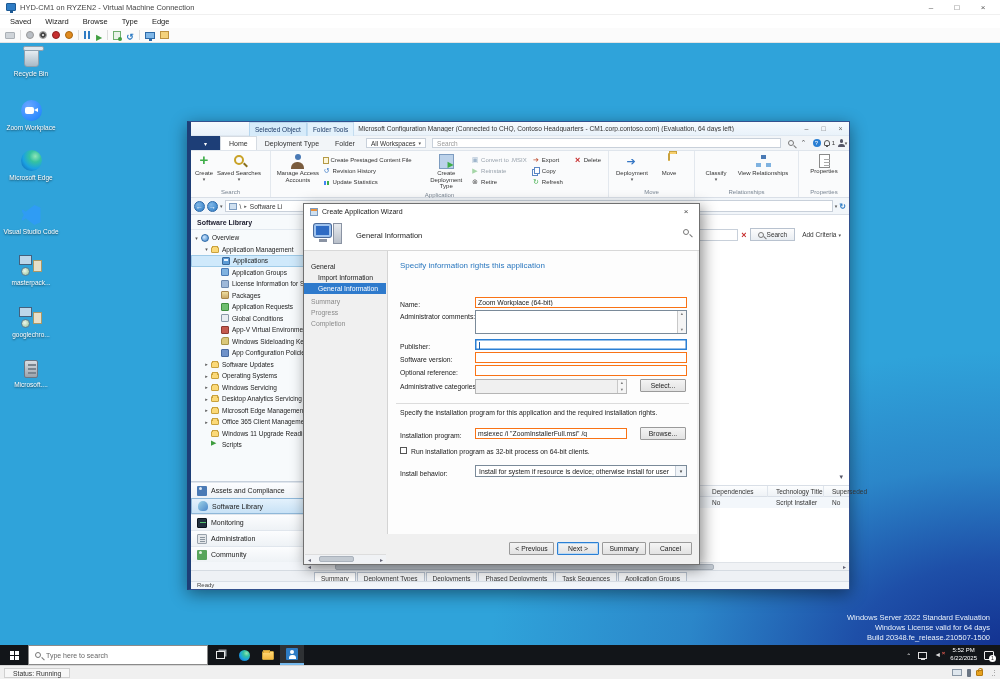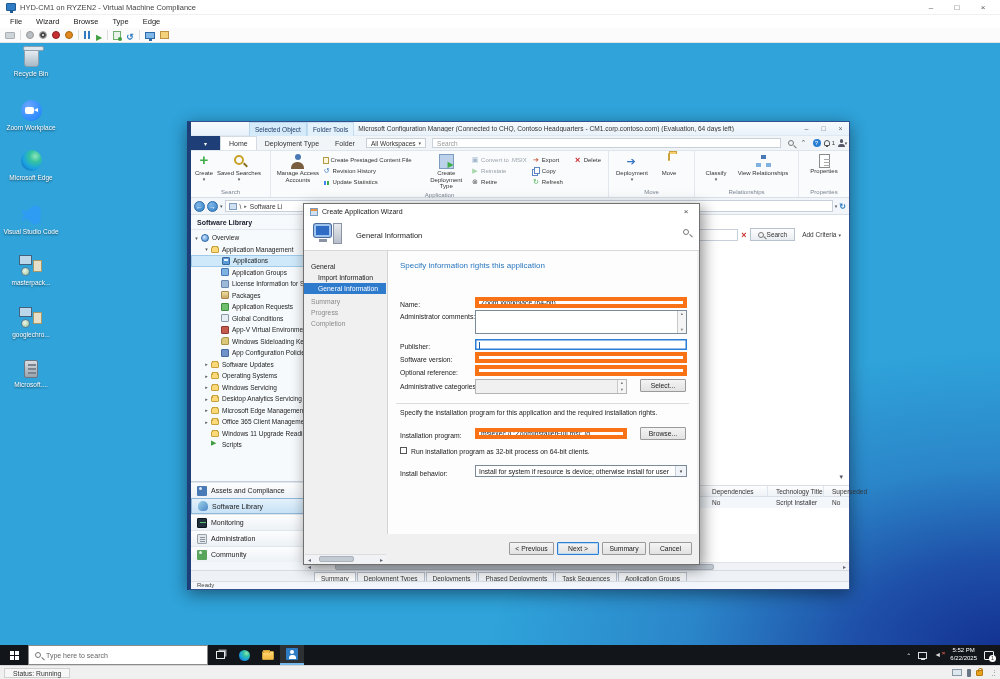--- a/index.html
+++ b/index.html
@@ -205,21 +205,21 @@
   .w-steps{position:absolute;left:0;top:47px;bottom:12px;width:82px;padding-top:10px;}
   .wstep{height:11px;line-height:11px;font-size:6.8px;color:#222;padding-left:7px;white-space:nowrap;}
   .wstep.ind{padding-left:14px;}
   .wstep.active{background:#2e7acc;color:#fff;}
   .wstep.future{color:#8a8a8a;}
   .wstep.gap{margin-top:2px;}
   .w-scroll{position:absolute;left:1px;bottom:1px;width:81px;height:9px;background:#f0f2f5;border-top:1px solid #ddd;display:flex;align-items:center;}
   .w-content{position:absolute;left:83px;top:47px;right:2px;bottom:30px;background:#fdfdfd;border-left:1px solid #d4d4d4;}
   .w-heading{position:absolute;left:12px;top:10px;font-size:8px;color:#2a77be;}
   .flabel{position:absolute;left:12px;font-size:6.8px;color:#222;}
-  .txt{position:absolute;height:11px;border:4px solid #f97316;background:#fff;font-size:6.8px;color:#222;padding:0 2px;}
+  .txt{position:absolute;height:11px;border:1px solid #f97316;background:#fff;font-size:6.8px;color:#222;padding:0 2px;}
   .txt.focused{border:1px solid #2a7fd4;box-shadow:0 0 0 0.5px #2a7fd4 inset;}
   .marea{position:absolute;border:1px solid #7a8a99;background:#fff;}
   .marea.disabled{background:#f0f0f0;border-color:#b5b5b5;}
   .spin{position:absolute;right:0;top:0;bottom:0;width:9px;border-left:1px solid #c8c8c8;background:#f5f5f5;display:flex;flex-direction:column;align-items:center;justify-content:space-between;font-size:4.5px;color:#777;line-height:1;padding:1px 0;}
   .caret{position:absolute;left:3px;top:2px;width:1px;height:7px;background:#1a5fae;}
   .wbtn{position:absolute;height:13px;line-height:11px;font-size:6.8px;color:#222;background:linear-gradient(#f4f4f4,#e2e2e2);border:1px solid #9a9a9a;text-align:center;border-radius:1px;}
   .wbtn.primary{border:1px solid #2a7fd4;box-shadow:0 0 0 1px #bcd9f2 inset;}
   .wdivider{position:absolute;left:8px;right:8px;height:1px;background:#dcdcdc;}
   .wtext{position:absolute;left:12px;right:10px;font-size:6.8px;color:#222;}
   .cbox{position:absolute;width:7px;height:7px;background:#fff;border:1px solid #555;}
@@ -268,28 +268,28 @@
     radial-gradient(circle,#aaa 35%,transparent 40%) 50% 100%/3px 3px no-repeat,
     radial-gradient(circle,#aaa 35%,transparent 40%) 100% 100%/3px 3px no-repeat;}
 </style>
 </head>
 <body>
 
 <div id="screen">
 
   <div class="vm-titlebar">
     <span class="i-hyperv"></span>
-    <span class="vm-title">HYD-CM1 on RYZEN2 - Virtual Machine Compliance</span>
+    <span class="vm-title">HYD-CM1 on RYZEN2 - Virtual Machine Connection</span>
     <span class="wctl">–</span>
     <span class="wctl">□</span>
     <span class="wctl">×</span>
   </div>
 
   <div class="vm-menubar">
-    <span class="vm-menu-item">File</span>
+    <span class="vm-menu-item">Saved</span>
     <span class="vm-menu-item">Wizard</span>
     <span class="vm-menu-item">Browse</span>
     <span class="vm-menu-item">Type</span>
     <span class="vm-menu-item">Edge</span>
   </div>
 
   <div class="vm-toolbar">
     <span class="tb-cad"></span>
     <span class="tbsep"></span>
     <span class="dot dot-gray"></span>
@@ -331,20 +331,25 @@
     </div>
     <div class="dicon" style="top:264px;">
       <span class="dico i-msi"><span class="m-mon"></span><span class="m-cd"></span><span class="m-box"></span></span><br>
       <span>googlechro...</span>
     </div>
     <div class="dicon" style="top:317px;">
       <span class="dico i-srv"></span><br>
       <span>Microsoft....</span>
     </div>
 
+    <div class="watermark">
+      <div>Windows Server 2022 Standard Evaluation</div>
+      <div>Windows License valid for 64 days</div>
+      <div>Build 20348.fe_release.210507-1500</div>
+    </div>
 
     <div class="console">
 
       <div class="c-titlebar">
         <span class="ctx-tab ctx-1">Selected Object</span>
         <span class="ctx-tab ctx-2">Folder Tools</span>
         <span class="c-title">Microsoft Configuration Manager (Connected to CHQ, Contoso Headquarters - CM1.corp.contoso.com) (Evaluation, 64 days left)</span>
         <span class="c-ctl">–</span>
         <span class="c-ctl">□</span>
         <span class="c-ctl">×</span>

